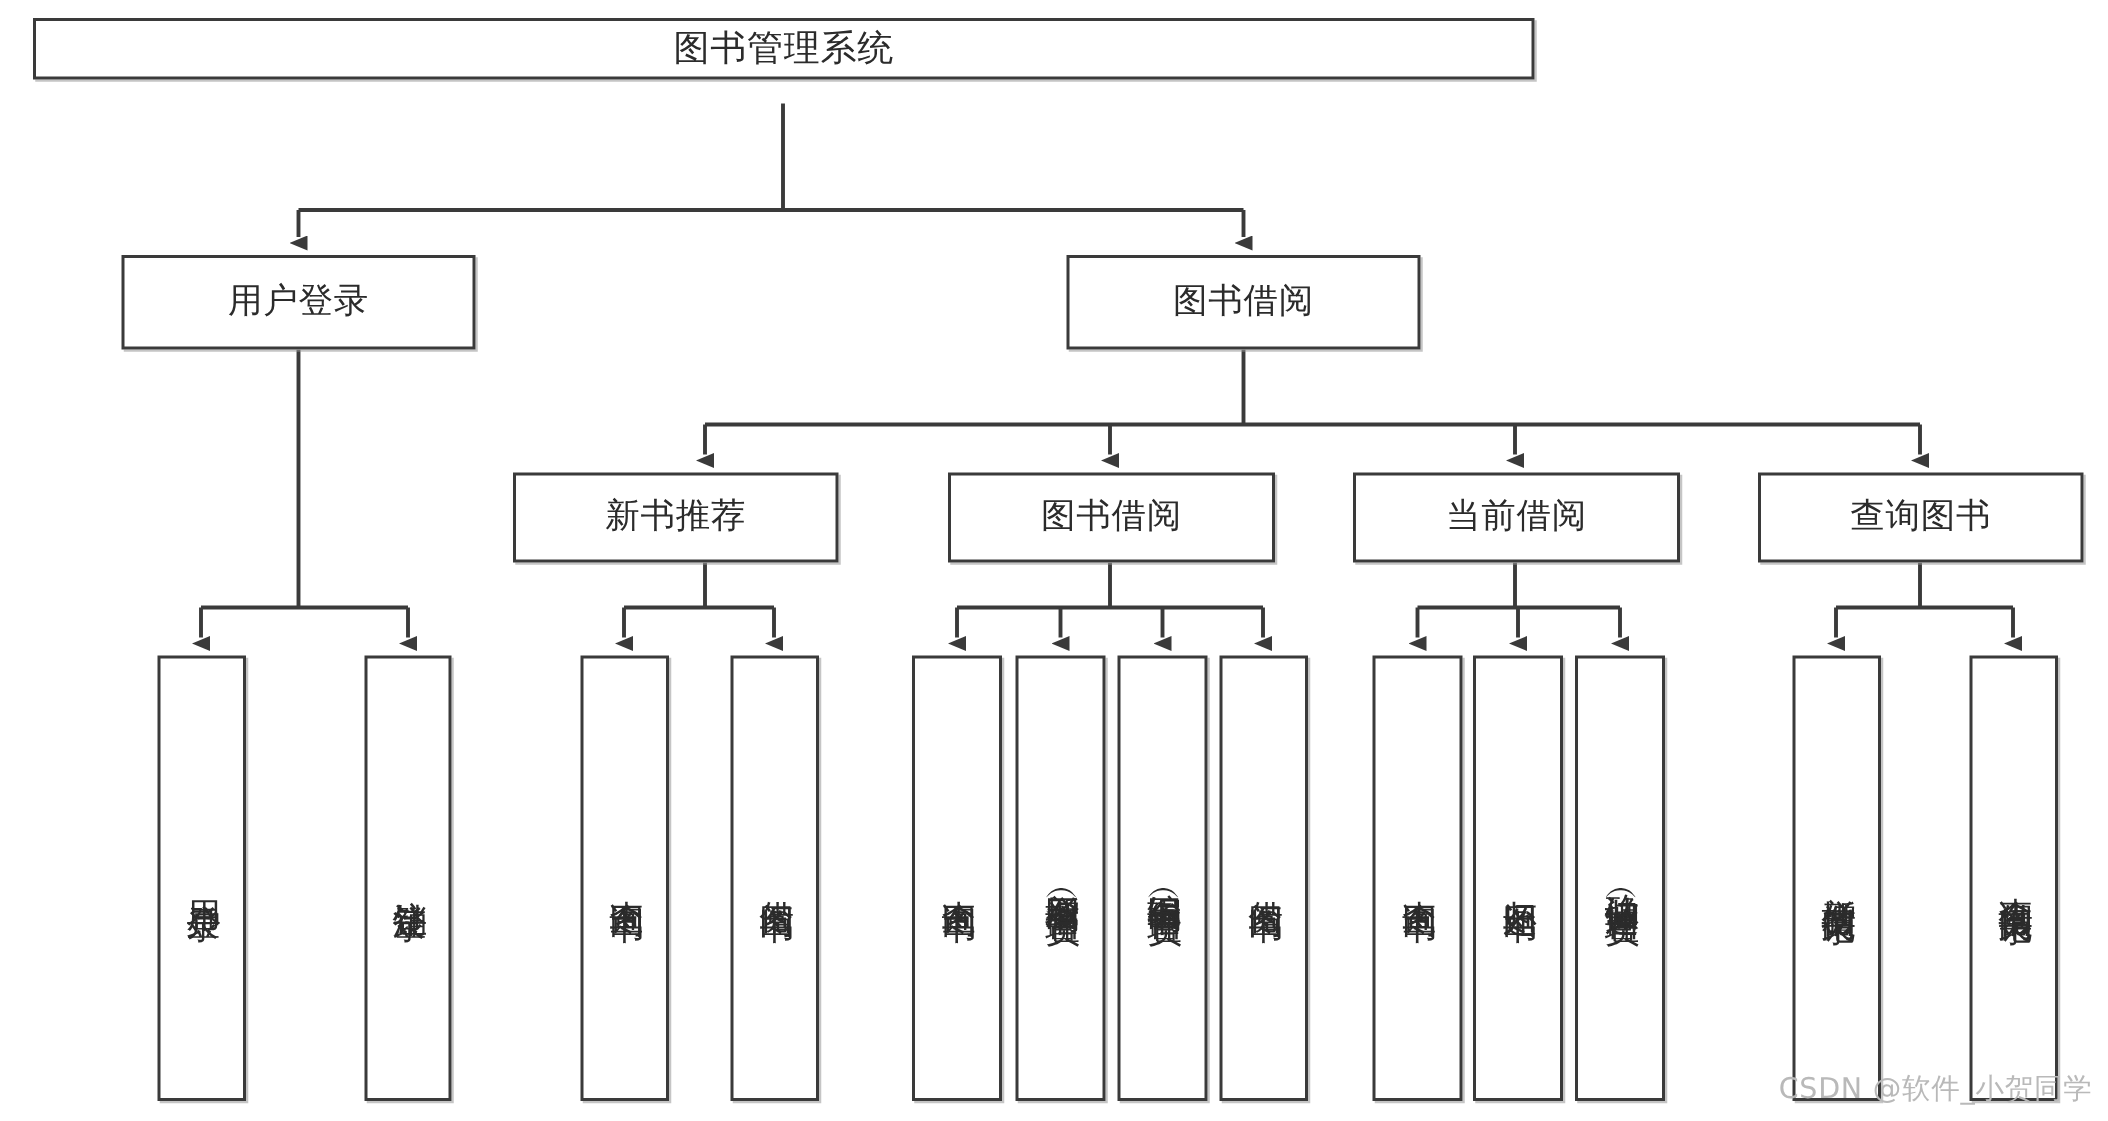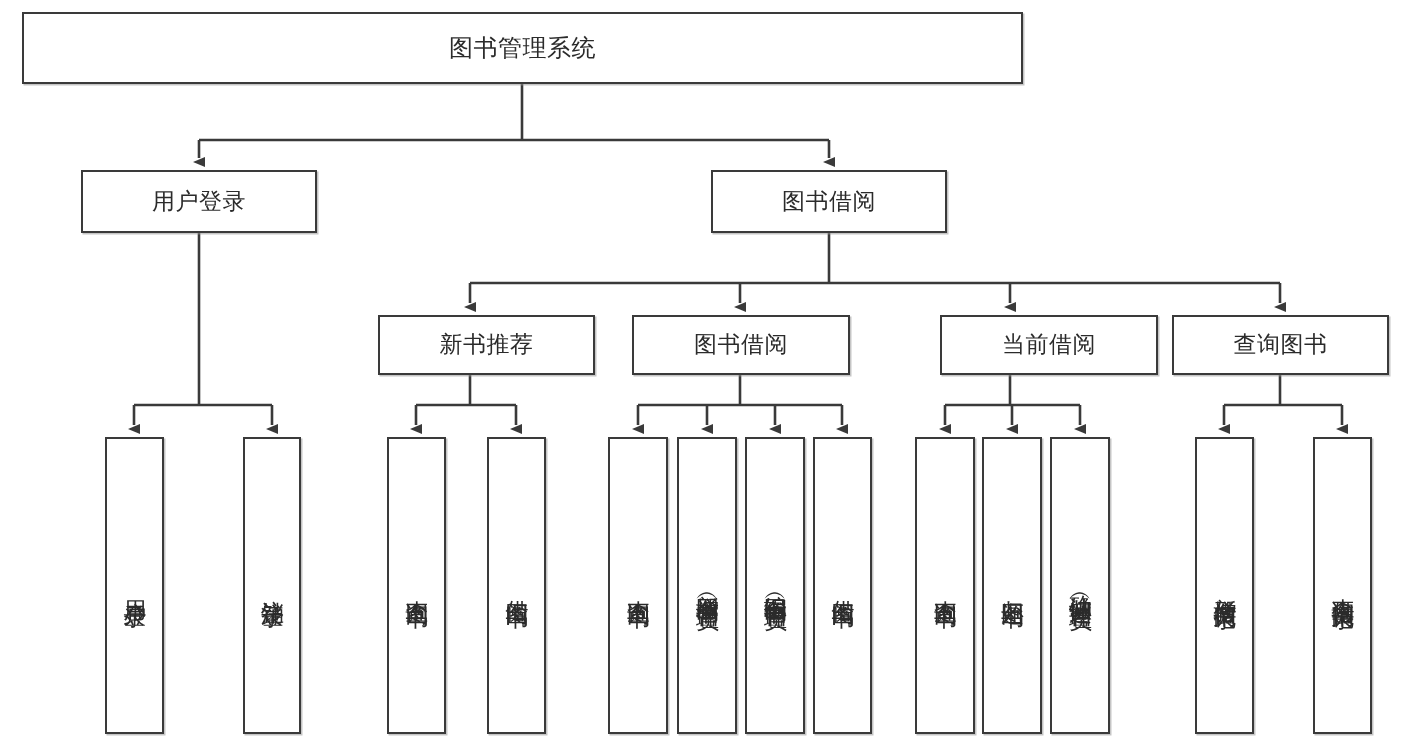--- a/index.html
+++ b/index.html
@@ -111,36 +111,36 @@
         <line x1="1012" y1="405" x2="1012" y2="425" marker-end="url(#arrow)"></line>
         <line x1="1080" y1="405" x2="1080" y2="425" marker-end="url(#arrow)"></line>
         <line x1="1280" y1="375" x2="1280" y2="405"></line>
         <line x1="1224" y1="405" x2="1342" y2="405"></line>
         <line x1="1224" y1="405" x2="1224" y2="425" marker-end="url(#arrow)"></line>
         <line x1="1342" y1="405" x2="1342" y2="425" marker-end="url(#arrow)"></line>
       </g>
   </svg>
 
   <div id="nodes-layer">
-      <div class="node horizontal root" style="left: 22px; top: 12px; width: 1001px; height: 72px;">
+      <div class="node horizontal root" style="left: 22px; top: 12px; width: 1001px; height: 41px;">
         <span class="node-label">图书管理系统</span>
       </div>
       <div class="node horizontal" style="left: 81px; top: 170px; width: 236px; height: 63px;">
         <span class="node-label">用户登录</span>
       </div>
       <div class="node horizontal" style="left: 711px; top: 170px; width: 236px; height: 63px;">
         <span class="node-label">图书借阅</span>
       </div>
-      <div class="node horizontal" style="left: 378px; top: 315px; width: 217px; height: 60px;">
+      <div class="node horizontal" style="left: 342px; top: 315px; width: 217px; height: 60px;">
         <span class="node-label">新书推荐</span>
       </div>
       <div class="node horizontal" style="left: 632px; top: 315px; width: 218px; height: 60px;">
         <span class="node-label">图书借阅</span>
       </div>
-      <div class="node horizontal" style="left: 940px; top: 315px; width: 218px; height: 60px;">
+      <div class="node horizontal" style="left: 902px; top: 315px; width: 218px; height: 60px;">
         <span class="node-label">当前借阅</span>
       </div>
       <div class="node horizontal" style="left: 1172px; top: 315px; width: 217px; height: 60px;">
         <span class="node-label">查询图书</span>
       </div>
       <div class="node vertical" style="left: 105px; top: 437px; width: 59px; height: 297px;">
         <span class="node-label">用户登录</span>
       </div>
       <div class="node vertical" style="left: 243px; top: 437px; width: 58px; height: 297px;">
         <span class="node-label">注销登录</span>
@@ -173,13 +173,14 @@
         <span class="node-label">确认归还（管理员）</span>
       </div>
       <div class="node vertical" style="left: 1195px; top: 437px; width: 59px; height: 297px;">
         <span class="node-label">新增借阅记录</span>
       </div>
       <div class="node vertical" style="left: 1313px; top: 437px; width: 59px; height: 297px;">
         <span class="node-label">查询借阅记录</span>
       </div>
     </div>
 
+  <div id="watermark">CSDN @软件_小贺同学</div>
 </div>
 
 </body></html>

